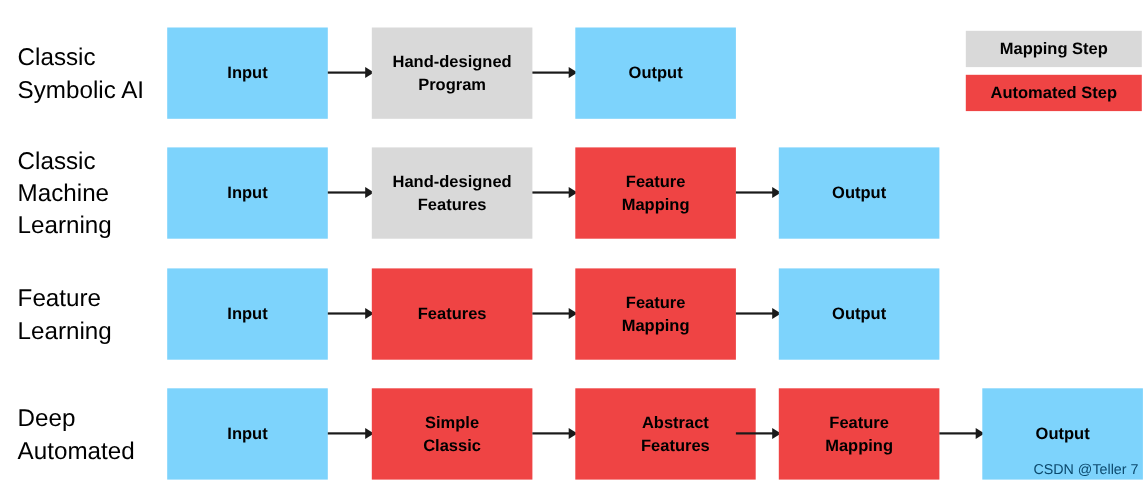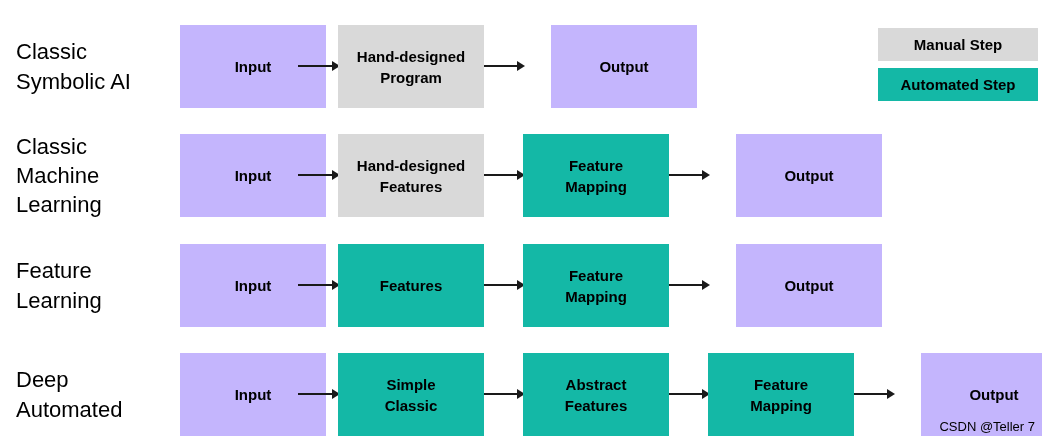--- a/index.html
+++ b/index.html
@@ -18,23 +18,23 @@
     display: flex;
     align-items: center;
     justify-content: center;
     text-align: center;
     font-weight: bold;
     font-size: 15px;
     color: #000000;
     white-space: pre-line;
     line-height: 1.4;
   }
-  .io        { background: #c4b5fd; margin-left: 28px; }
+  .io        { background: #7dd3fc; }
   .manual    { background: #d9d9d9; }
-  .automated { background: #14b8a6; }
+  .automated { background: #ef4444; }
   .row-label {
     position: absolute;
     left: 16px;
     width: 132px;
     height: 83px;
     display: flex;
     align-items: center;
     font-weight: normal;
     font-size: 22px;
     color: #000000;
@@ -67,30 +67,30 @@
     justify-content: center;
     font-weight: bold;
     font-size: 15px;
     color: #000000;
   }
   .watermark {
     position: absolute;
     top: 419px;
     right: 7px;
     font-size: 13px;
-    color: #000000;
+    color: #0c4a6e;
     font-weight: normal;
   }
 </style>
 </head>
 <body>
 
 <div class="canvas">
 
-  <div class="legend-box manual" style="top:28px;">Manual Step</div>
+  <div class="legend-box manual" style="top:28px;">Mapping Step</div>
   <div class="legend-box automated" style="top:68px;">Automated Step</div>
 
   <div class="row-label" style="top:25px;">Classic
 Symbolic AI</div>
   <div class="box io" style="left:152px; top:25px;">Input</div>
   <div class="arrow" style="left:298px; top:65px; width:40px;"></div>
   <div class="box manual" style="left:338px; top:25px;">Hand-designed
 Program</div>
   <div class="arrow" style="left:484px; top:65px; width:39px;"></div>
   <div class="box io" style="left:523px; top:25px;">Output</div>
@@ -119,21 +119,21 @@
   <div class="arrow" style="left:669px; top:284px; width:39px;"></div>
   <div class="box io" style="left:708px; top:244px;">Output</div>
 
   <div class="row-label" style="top:353px;">Deep
 Automated</div>
   <div class="box io" style="left:152px; top:353px;">Input</div>
   <div class="arrow" style="left:298px; top:393px; width:40px;"></div>
   <div class="box automated" style="left:338px; top:353px;">Simple
 Classic</div>
   <div class="arrow" style="left:484px; top:393px; width:39px;"></div>
-  <div class="box automated" style="left:523px; top:353px;">Abstract
+  <div class="box automated" style="left:523px; top:353px;padding-left:18px;">Abstract
 Features</div>
   <div class="arrow" style="left:669px; top:393px; width:39px;"></div>
   <div class="box automated" style="left:708px; top:353px;">Feature
 Mapping</div>
   <div class="arrow" style="left:854px; top:393px; width:39px;"></div>
   <div class="box io" style="left:893px; top:353px;">Output</div>
 
   <div class="watermark">CSDN @Teller 7</div>
 
 </div>

